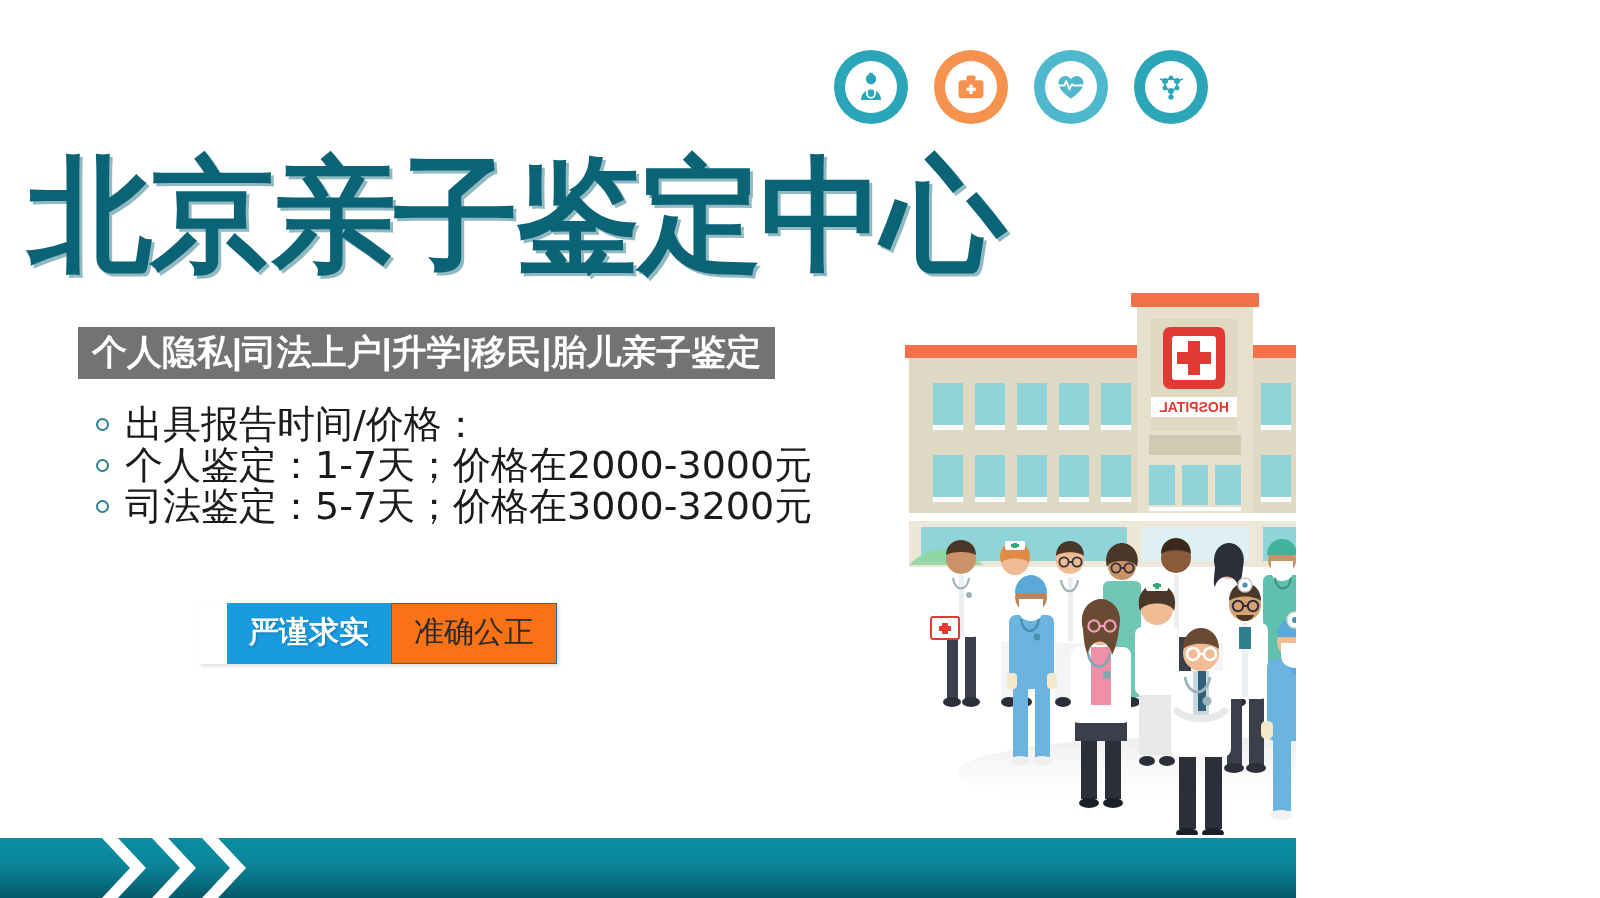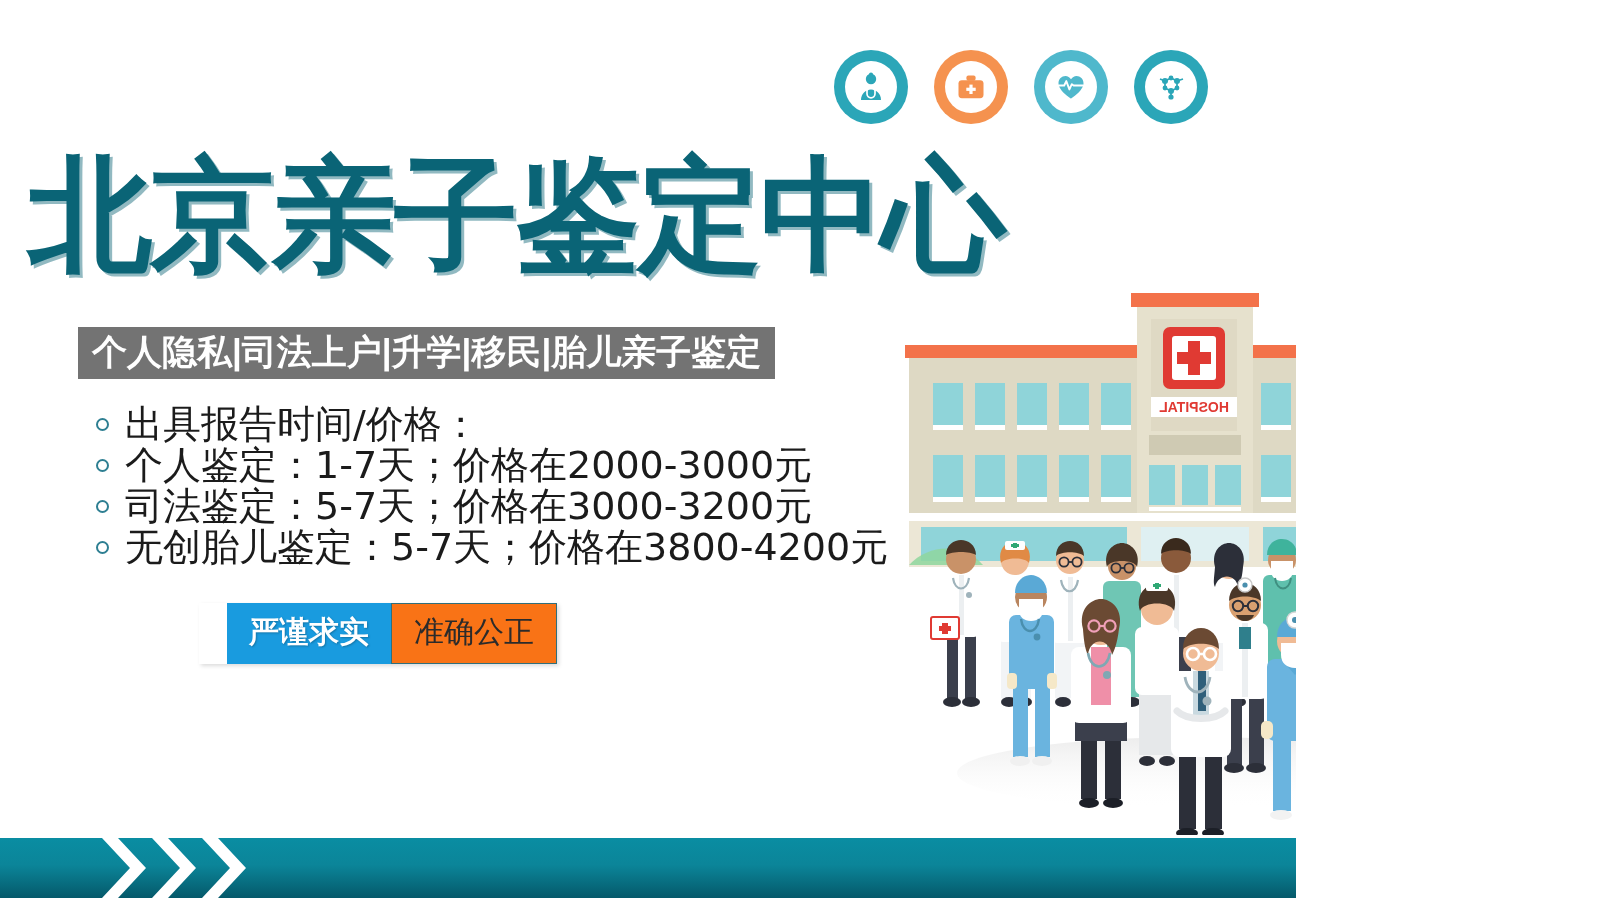--- a/index.html
+++ b/index.html
@@ -156,24 +156,20 @@
       <span class="bul-dot"></span>
       <span class="bul-txt">出具报告时间/价格：</span>
     </div>
     <div class="bul-row">
       <span class="bul-dot"></span>
       <span class="bul-txt">个人鉴定：1-7天；价格在2000-3000元</span>
     </div>
     <div class="bul-row">
       <span class="bul-dot"></span>
       <span class="bul-txt">司法鉴定：5-7天；价格在3000-3200元</span>
-    </div>
-    <div class="bul-row">
-      <span class="bul-dot"></span>
-      <span class="bul-txt">无创胎儿鉴定：5-7天；价格在3800-4200元</span>
     </div>
   </div>
 
   <div class="slogan">
     <div class="left">严谨求实</div>
     <div class="right">准确公正</div>
   </div>
 
   <div class="illus">
     <svg viewBox="0 0 620 560" xmlns="http://www.w3.org/2000/svg">

